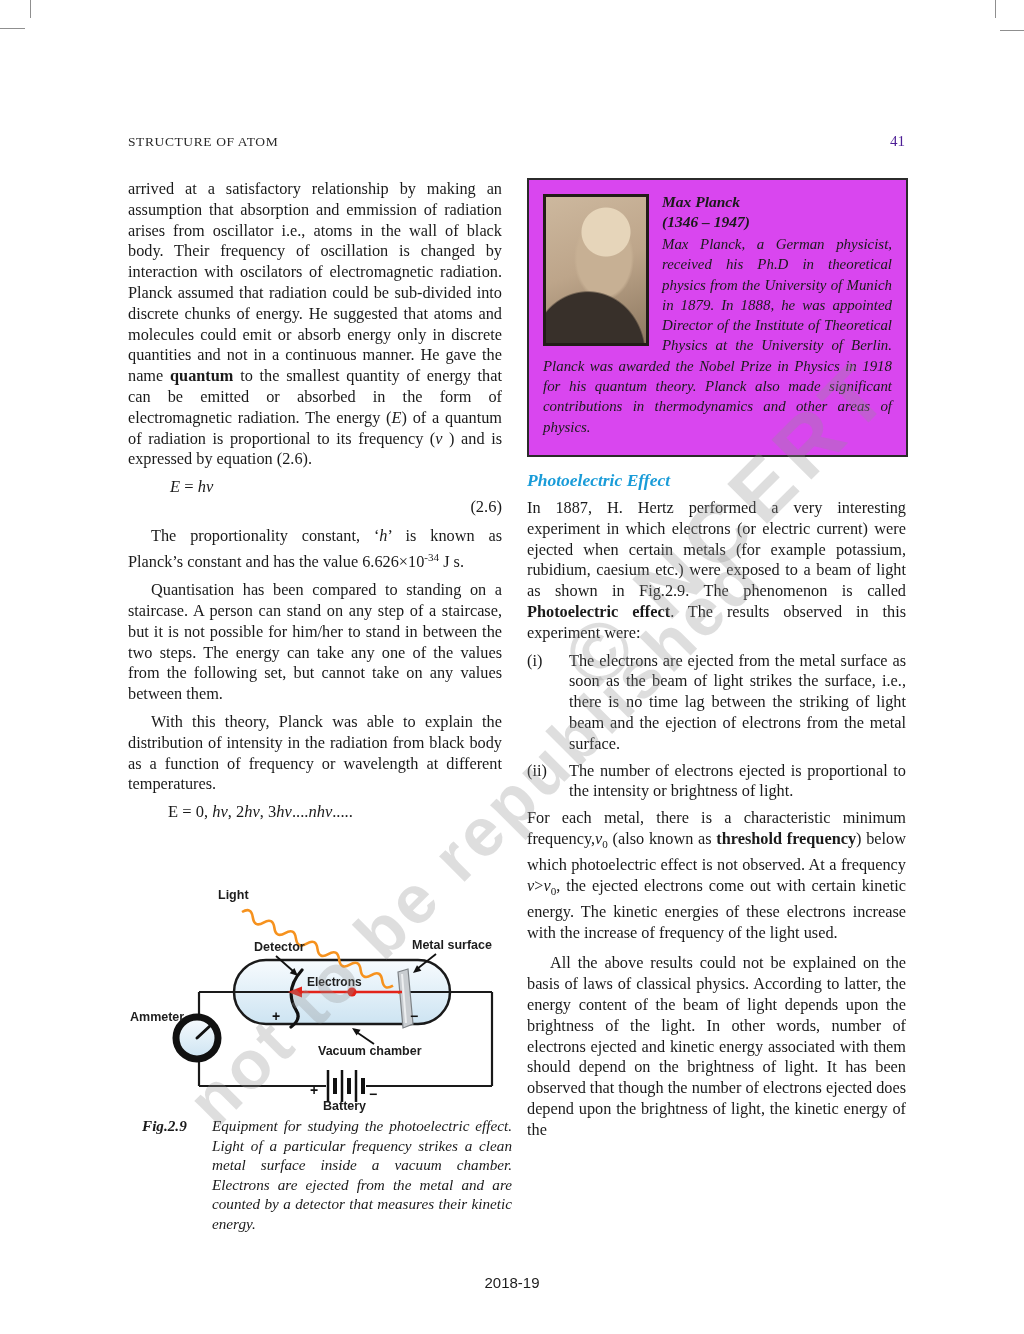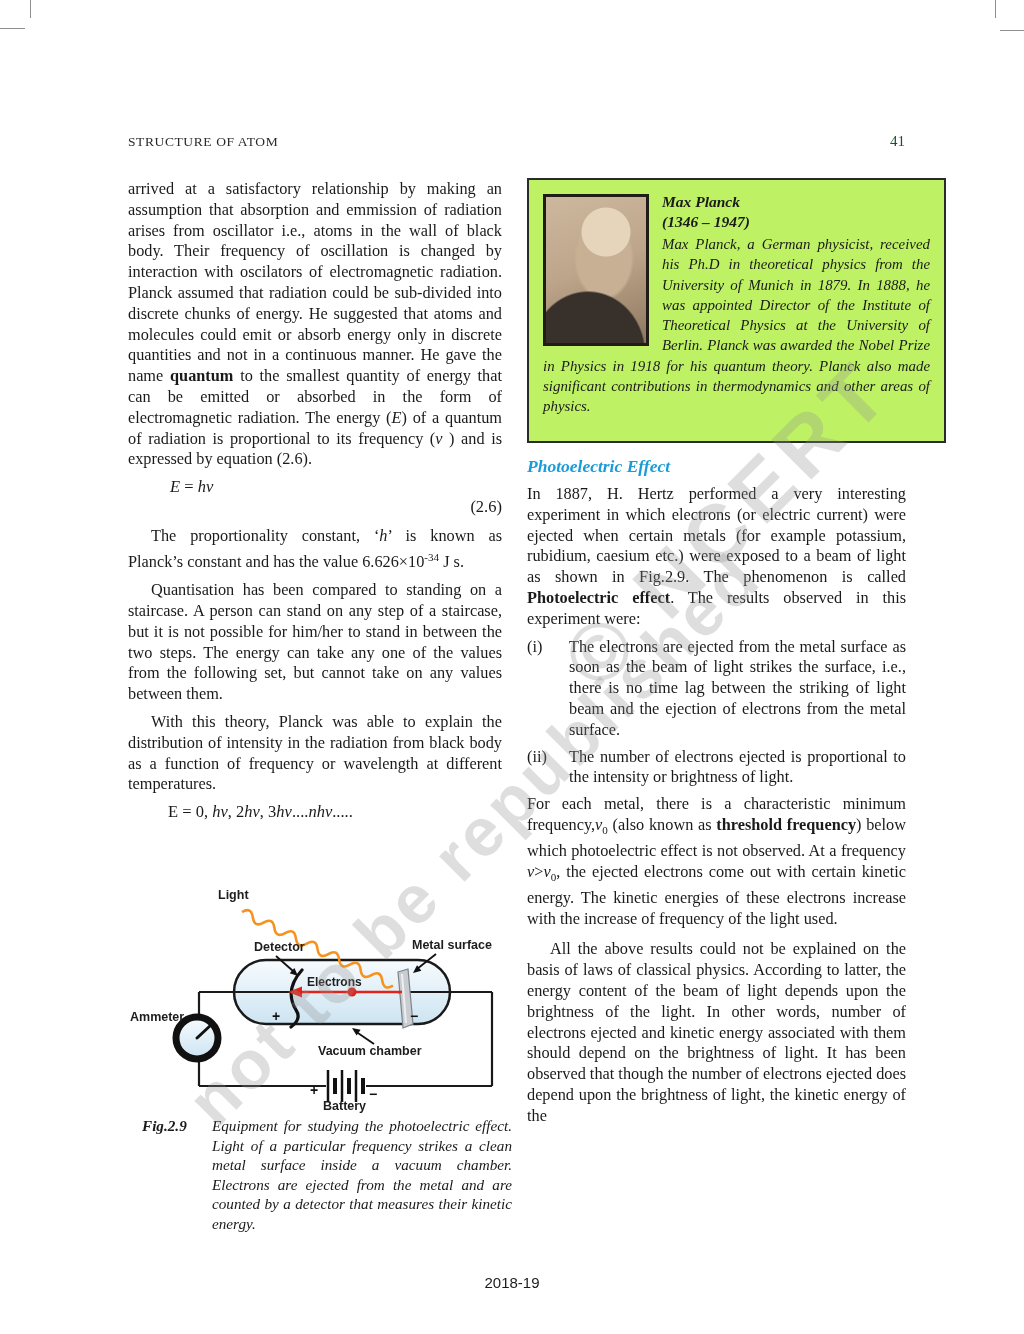--- a/index.html
+++ b/index.html
@@ -3,42 +3,42 @@
 <meta charset="utf-8">
 <style>
   html,body{margin:0;padding:0;background:#e9e9e9;}
   .page{position:relative;width:1024px;height:1334px;background:#ffffff;overflow:hidden;
         font-family:"Liberation Serif", serif;color:#1a1a1a;margin:0 auto;}
   
   .crop{position:absolute;background:#8f8f8f;}
   
   .header{position:absolute;left:128px;top:133px;width:777px;display:flex;justify-content:space-between;align-items:baseline;}
   .running-title{font-size:13.5px;letter-spacing:0.6px;color:#2a2a2a;}
-  .page-num{font-size:15px;color:#14532d;}
+  .page-num{font-size:15px;color:#4c1d95;}
   
   .col-left{position:absolute;left:128px;top:179px;width:374px;}
   .col-right{position:absolute;left:527px;top:178px;width:379px;}
   .p-body{font-size:16.3px;line-height:20.8px;text-align:justify;margin:0 0 7px 0;}
   .indent{text-indent:23px;}
   .eq-row{display:flex;margin:7px 0 9px 0;font-size:16.5px;flex-direction:column;}
   .eq-lhs{margin-left:42px;}
   .eq-num{margin-left:auto;}
   .eq-line{margin:4px 0 2px 0;padding-left:40px;font-size:16.5px;}
   
   .figure{position:absolute;left:126px;top:886px;width:396px;height:230px;}
   .figure svg{position:absolute;left:0;top:0;}
   .fig-label{position:absolute;font-family:"Liberation Sans", sans-serif;font-weight:700;
              font-size:12.5px;color:#1d1d1d;white-space:nowrap;}
   .fig-sign{position:absolute;font-family:"Liberation Sans", sans-serif;font-weight:700;font-size:14px;color:#111;}
   .caption{position:absolute;left:128px;top:1116px;width:384px;display:flex;
            font-size:15.2px;line-height:19.5px;}
   .caption .cap-label{font-weight:700;font-style:italic;width:70px;flex:0 0 70px;margin-left:14px;}
   .caption .cap-text{font-style:italic;text-align:justify;flex:1;}
   
-  .planck-box{box-sizing:border-box;width:419px;min-height:265px;background:#bef264;
+  .planck-box{box-sizing:border-box;width:381px;min-height:265px;background:#d946ef;
               border:2.5px solid #2b2b2b;padding:12px 14px 18px 14px;margin-bottom:13px;}
   .planck-photo{float:left;width:100px;height:146px;margin:2px 13px 4px 0;border:3px solid #221c18;
     background:
       radial-gradient(circle 25px at 60% 24%, #e6d5ba 96%, rgba(0,0,0,0) 100%),
       radial-gradient(ellipse 58px 64px at 42% 108%, #38302a 97%, rgba(0,0,0,0) 100%),
       radial-gradient(ellipse 30px 42px at 58% 42%, #c7b094 90%, rgba(0,0,0,0) 100%),
       linear-gradient(160deg,#cdb89e 0%,#bda58a 48%,#8d7860 100%);}
   .planck-title{font-weight:700;font-style:italic;font-size:15.5px;line-height:20px;}
   .planck-body{font-style:italic;font-size:14.9px;line-height:20.3px;text-align:justify;margin-top:2px;}
   

